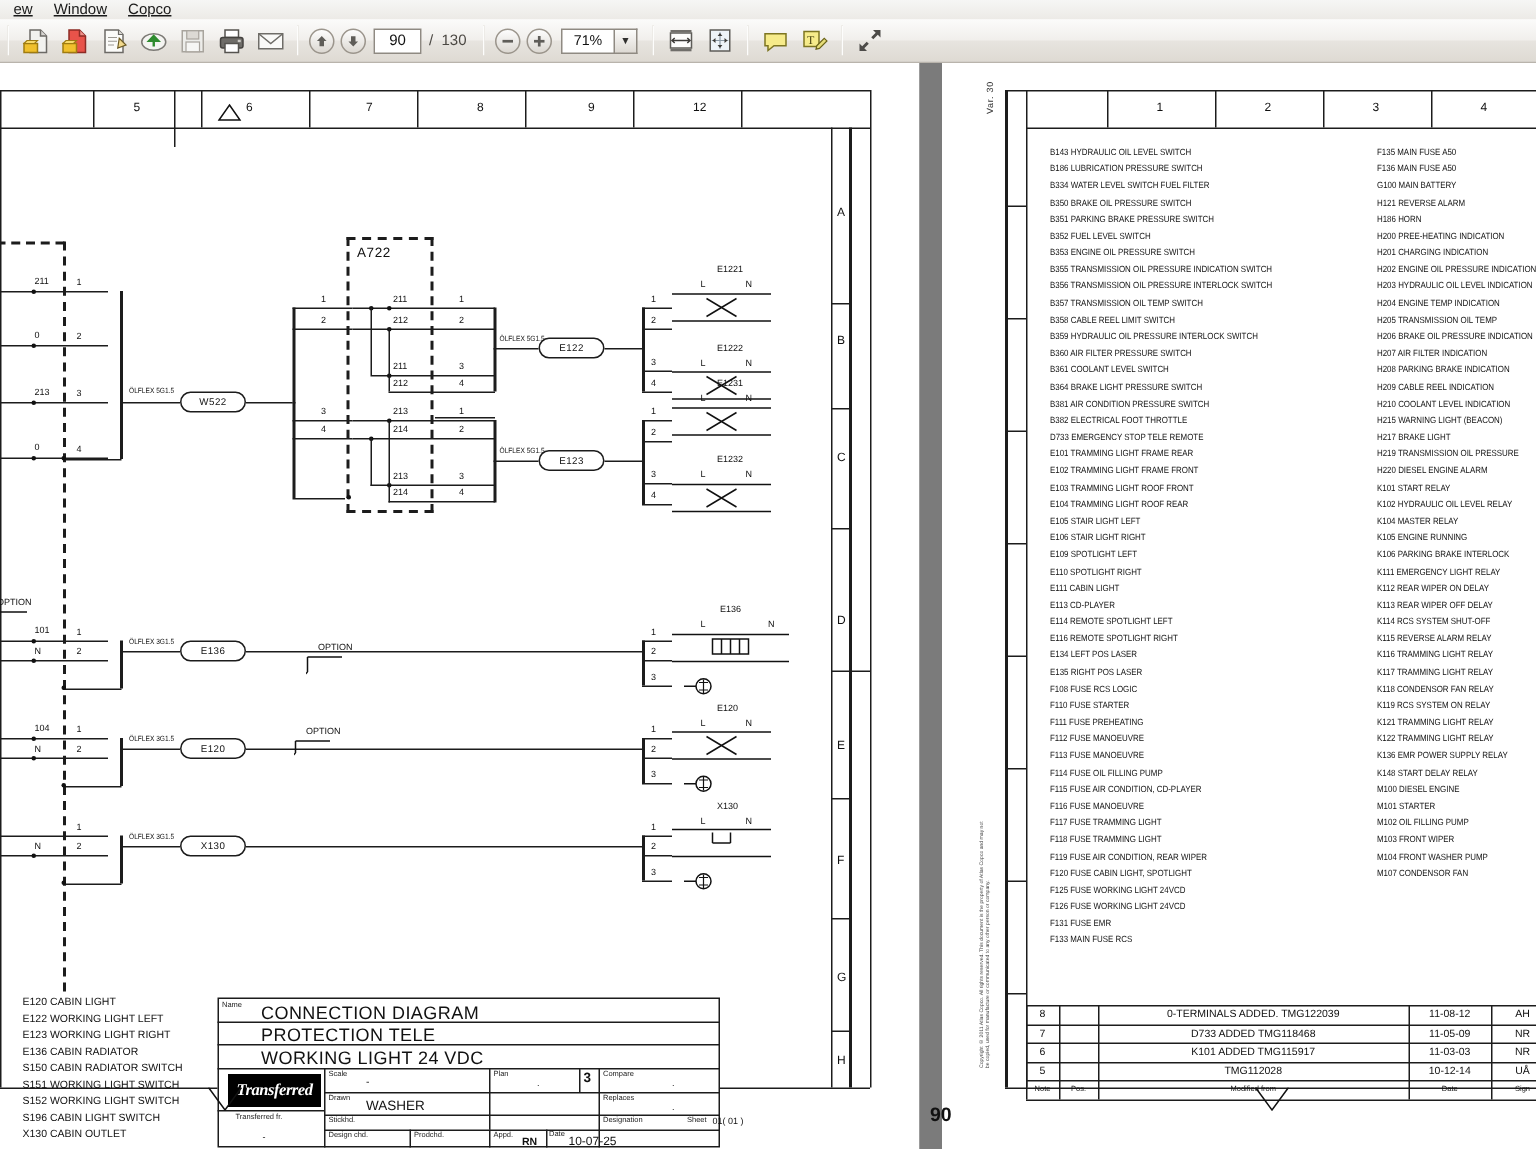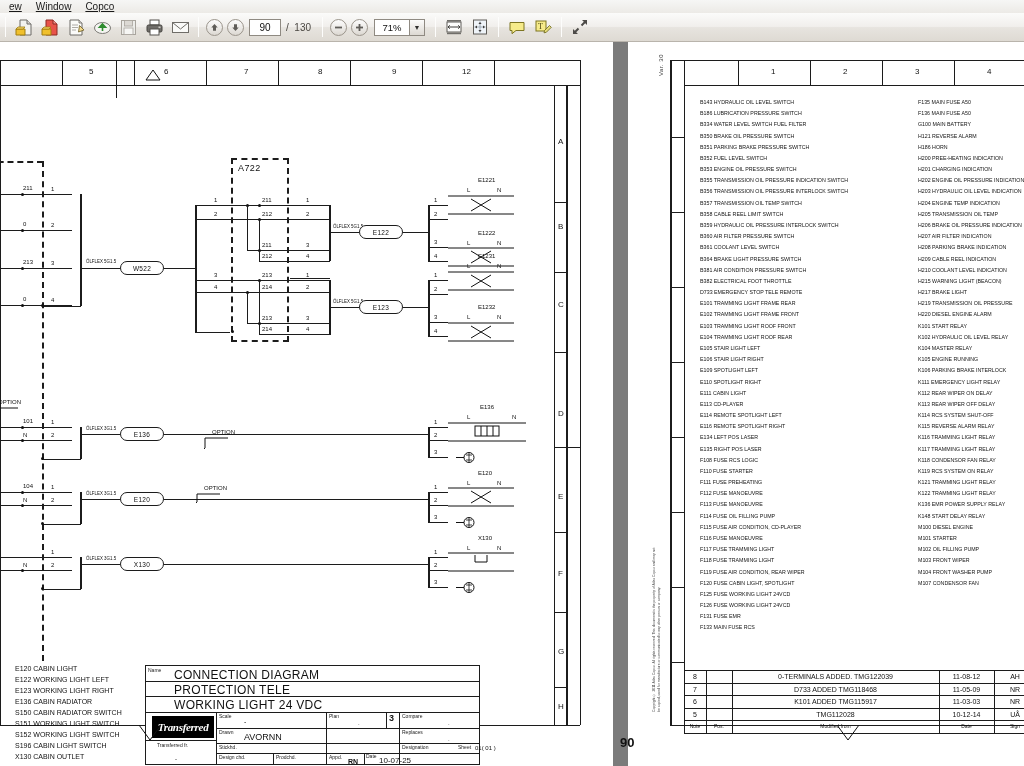--- a/index.html
+++ b/index.html
@@ -676,21 +676,21 @@
       <div class="acopco" style="left:164px; top:674px; width:62px; height:22px;">Transferred</div>
       <div class="ln lnv" style="left:228px; top:670px; height:53px;"></div>
       <div class="ln lnh" style="left:157px; top:698px; width:71px;"></div>
       <div class="txt t5" style="left:169px; top:701px; color:#222;">Transferred fr.</div>
       <div class="txt t6" style="left:187px; top:714px;">-</div>
 
       <div class="txt t5" style="left:231px; top:672px; color:#222;">Scale</div>
       <div class="txt t7" style="left:256px; top:676px;">-</div>
       <div class="ln lnh" style="left:228px; top:686px; width:264px;"></div>
       <div class="txt t5" style="left:231px; top:688px; color:#222;">Drawn</div>
-      <div class="txt t9" style="left:256px; top:691px;">AVORNN</div>
+      <div class="txt t9" style="left:256px; top:691px;">WASHER</div>
       <div class="ln lnh" style="left:228px; top:701px; width:264px;"></div>
       <div class="txt t5" style="left:231px; top:703px; color:#222;">Stickhd.</div>
       <div class="ln lnh" style="left:228px; top:711px; width:264px;"></div>
       <div class="txt t5" style="left:231px; top:713px; color:#222;">Design chd.</div>
       <div class="ln lnv" style="left:285px; top:711px; height:12px;"></div>
       <div class="txt t5" style="left:288px; top:713px; color:#222;">Prodchd.</div>
       <div class="ln lnv" style="left:338px; top:711px; height:12px;"></div>
       <div class="txt t5" style="left:341px; top:713px; color:#222;">Appd.</div>
       <div class="txt t7" style="left:360px; top:716px; font-weight:700;">RN</div>
       <div class="ln lnv" style="left:376px; top:711px; height:12px;"></div>

